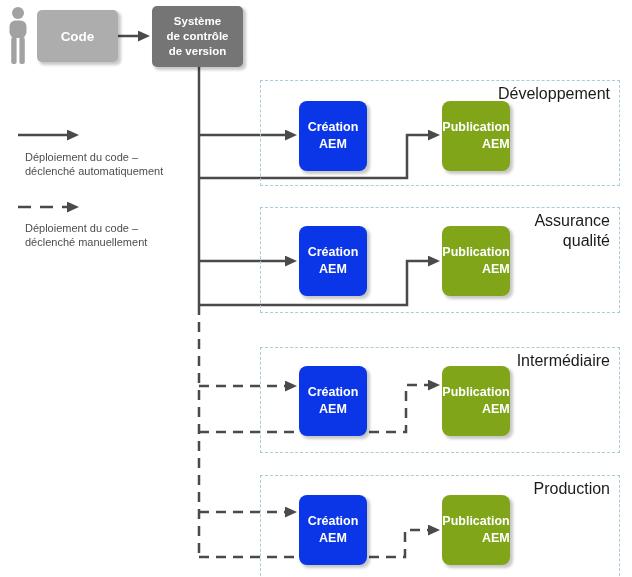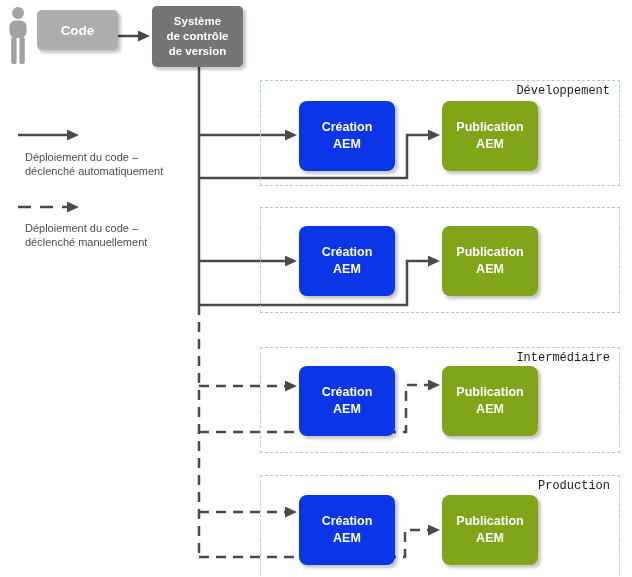--- a/index.html
+++ b/index.html
@@ -20,30 +20,30 @@
   .wires{position:absolute;left:0;top:0;width:632px;height:577px;}
   .wires path{stroke:var(--line-color);stroke-width:2.5;fill:none;}
   .wires path.dashed{stroke-dasharray:10 7;}
   .wires path.legend-dash{stroke-dasharray:13 9;}
   .wires .arrowhead{fill:var(--line-color);stroke:none;}
   .person{position:absolute;left:6px;top:5px;}
   .person *{fill:var(--person-gray);}
   .box{position:absolute;display:flex;align-items:center;justify-content:center;
        color:#fff;font-weight:bold;text-align:center;white-space:pre-line;
        border-radius:5px;box-shadow:2.5px 2.5px 3px rgba(0,0,0,0.22);}
-  .code-box{left:37px;top:10px;width:81px;height:40px;background:var(--code-gray);font-size:13.5px;}
+  .code-box{left:37px;top:10px;width:81px;height:52px;background:var(--code-gray);font-size:13.5px;}
   .vcs-box{left:152px;top:6px;width:91px;height:61px;background:var(--version-gray);
            font-size:11.5px;line-height:1.3;border-radius:5px;}
   .env{position:absolute;left:260px;width:360px;height:106px;border:1px dashed var(--env-border);background:transparent;}
   .env-1{top:80px;} .env-2{top:207px;} .env-3{top:347px;} .env-4{top:458px;margin-top:17px;}
-  .env-label{position:absolute;top:3px;right:9px;font-size:12px;color:var(--env-label-color);
-             text-align:right;white-space:pre-line;line-height:1.25;font-family:Liberation Mono, monospace;}
-  .aem{width:96px;height:70px;font-size:12.5px;line-height:1.35;border-radius:8px;}
+  .env-label{position:absolute;top:3px;right:9px;font-size:16px;color:var(--env-label-color);
+             text-align:right;white-space:pre-line;line-height:1.25;}
+  .aem{width:68px;height:70px;font-size:12.5px;line-height:1.35;border-radius:8px;}
   .author{left:38px;background:var(--author-blue);}
-  .publish{left:181px;background:var(--publish-green);}
+  .publish{left:181px;background:var(--publish-green);text-align:right;}
   .env-1 .aem{top:20px;} .env-2 .aem{top:18px;} .env-3 .aem{top:18px;} .env-4 .aem{top:19px;}
   .legend-label{position:absolute;left:25px;font-size:11px;line-height:14px;
                 color:var(--legend-text);white-space:pre-line;}
   .legend-label-1{top:150px;}
   .legend-label-2{top:221px;}
 </style>
 </head>
 <body>
 
 <div class="canvas">
@@ -97,20 +97,22 @@
       <span>Création
 AEM</span>
     </div>
     <div class="box aem publish">
       <span>Publication
 AEM</span>
     </div>
   </div>
 
   <div class="env env-2">
+    <div class="env-label">Assurance
+qualité</div>
     <div class="box aem author">
       <span>Création
 AEM</span>
     </div>
     <div class="box aem publish">
       <span>Publication
 AEM</span>
     </div>
   </div>
 

